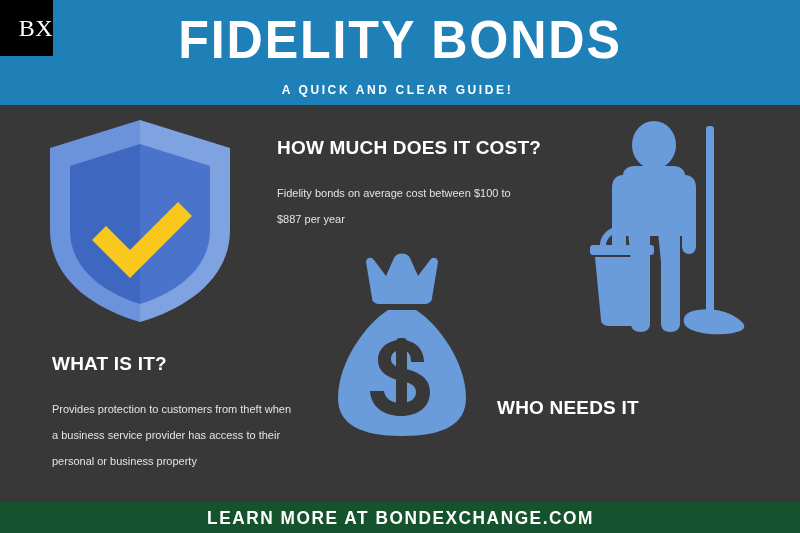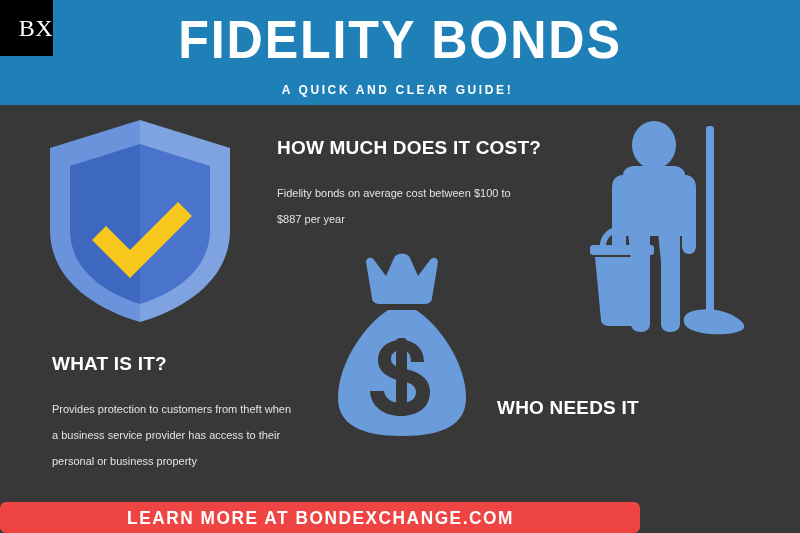--- a/index.html
+++ b/index.html
@@ -70,27 +70,26 @@
     font-weight: 700;
     letter-spacing: 2.6px;
     line-height: 14px;
   }
 
   
   .footer {
     position: absolute;
     left: 0;
     bottom: 0;
-    width: 640px;
+    width: 800px;
     height: 31px;
-    background: #ef4444;
+    background: #14532d;
     display: flex;
     align-items: center;
     justify-content: center;
-    border-radius: 6px;
   }
   .footer-text {
     color: #ffffff;
     font-size: 18px;
     font-weight: 700;
     letter-spacing: 1.6px;
     line-height: 20px;
     transform: scaleX(0.96);
   }
 

